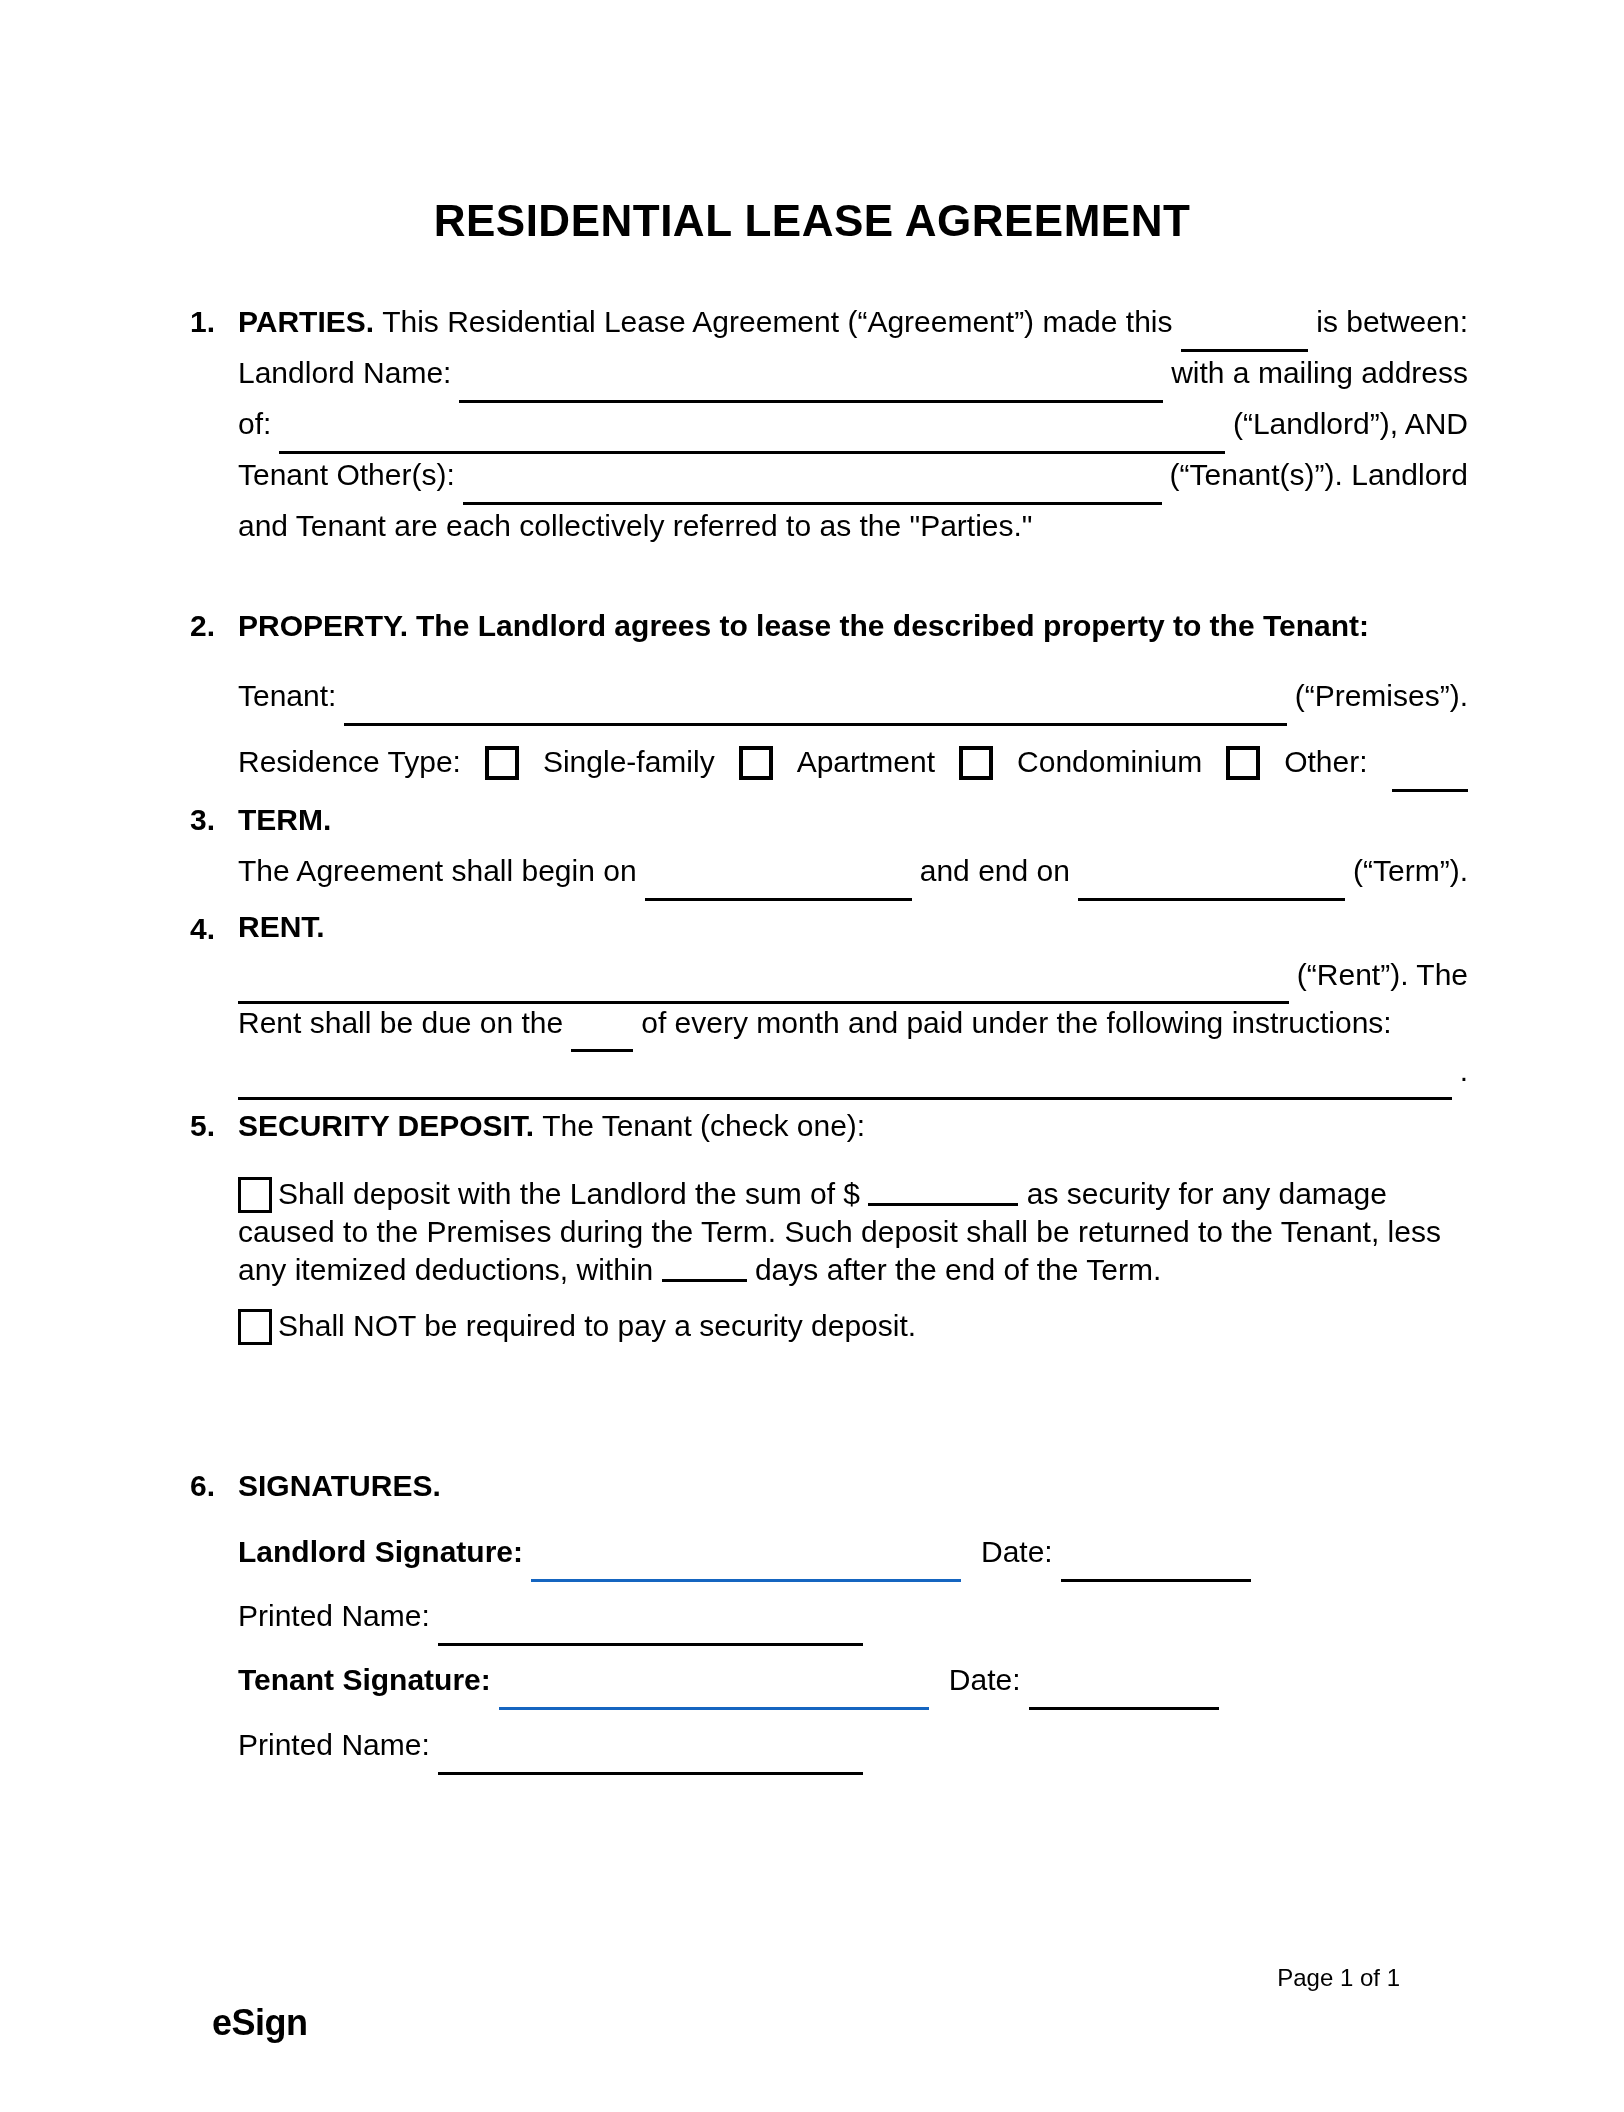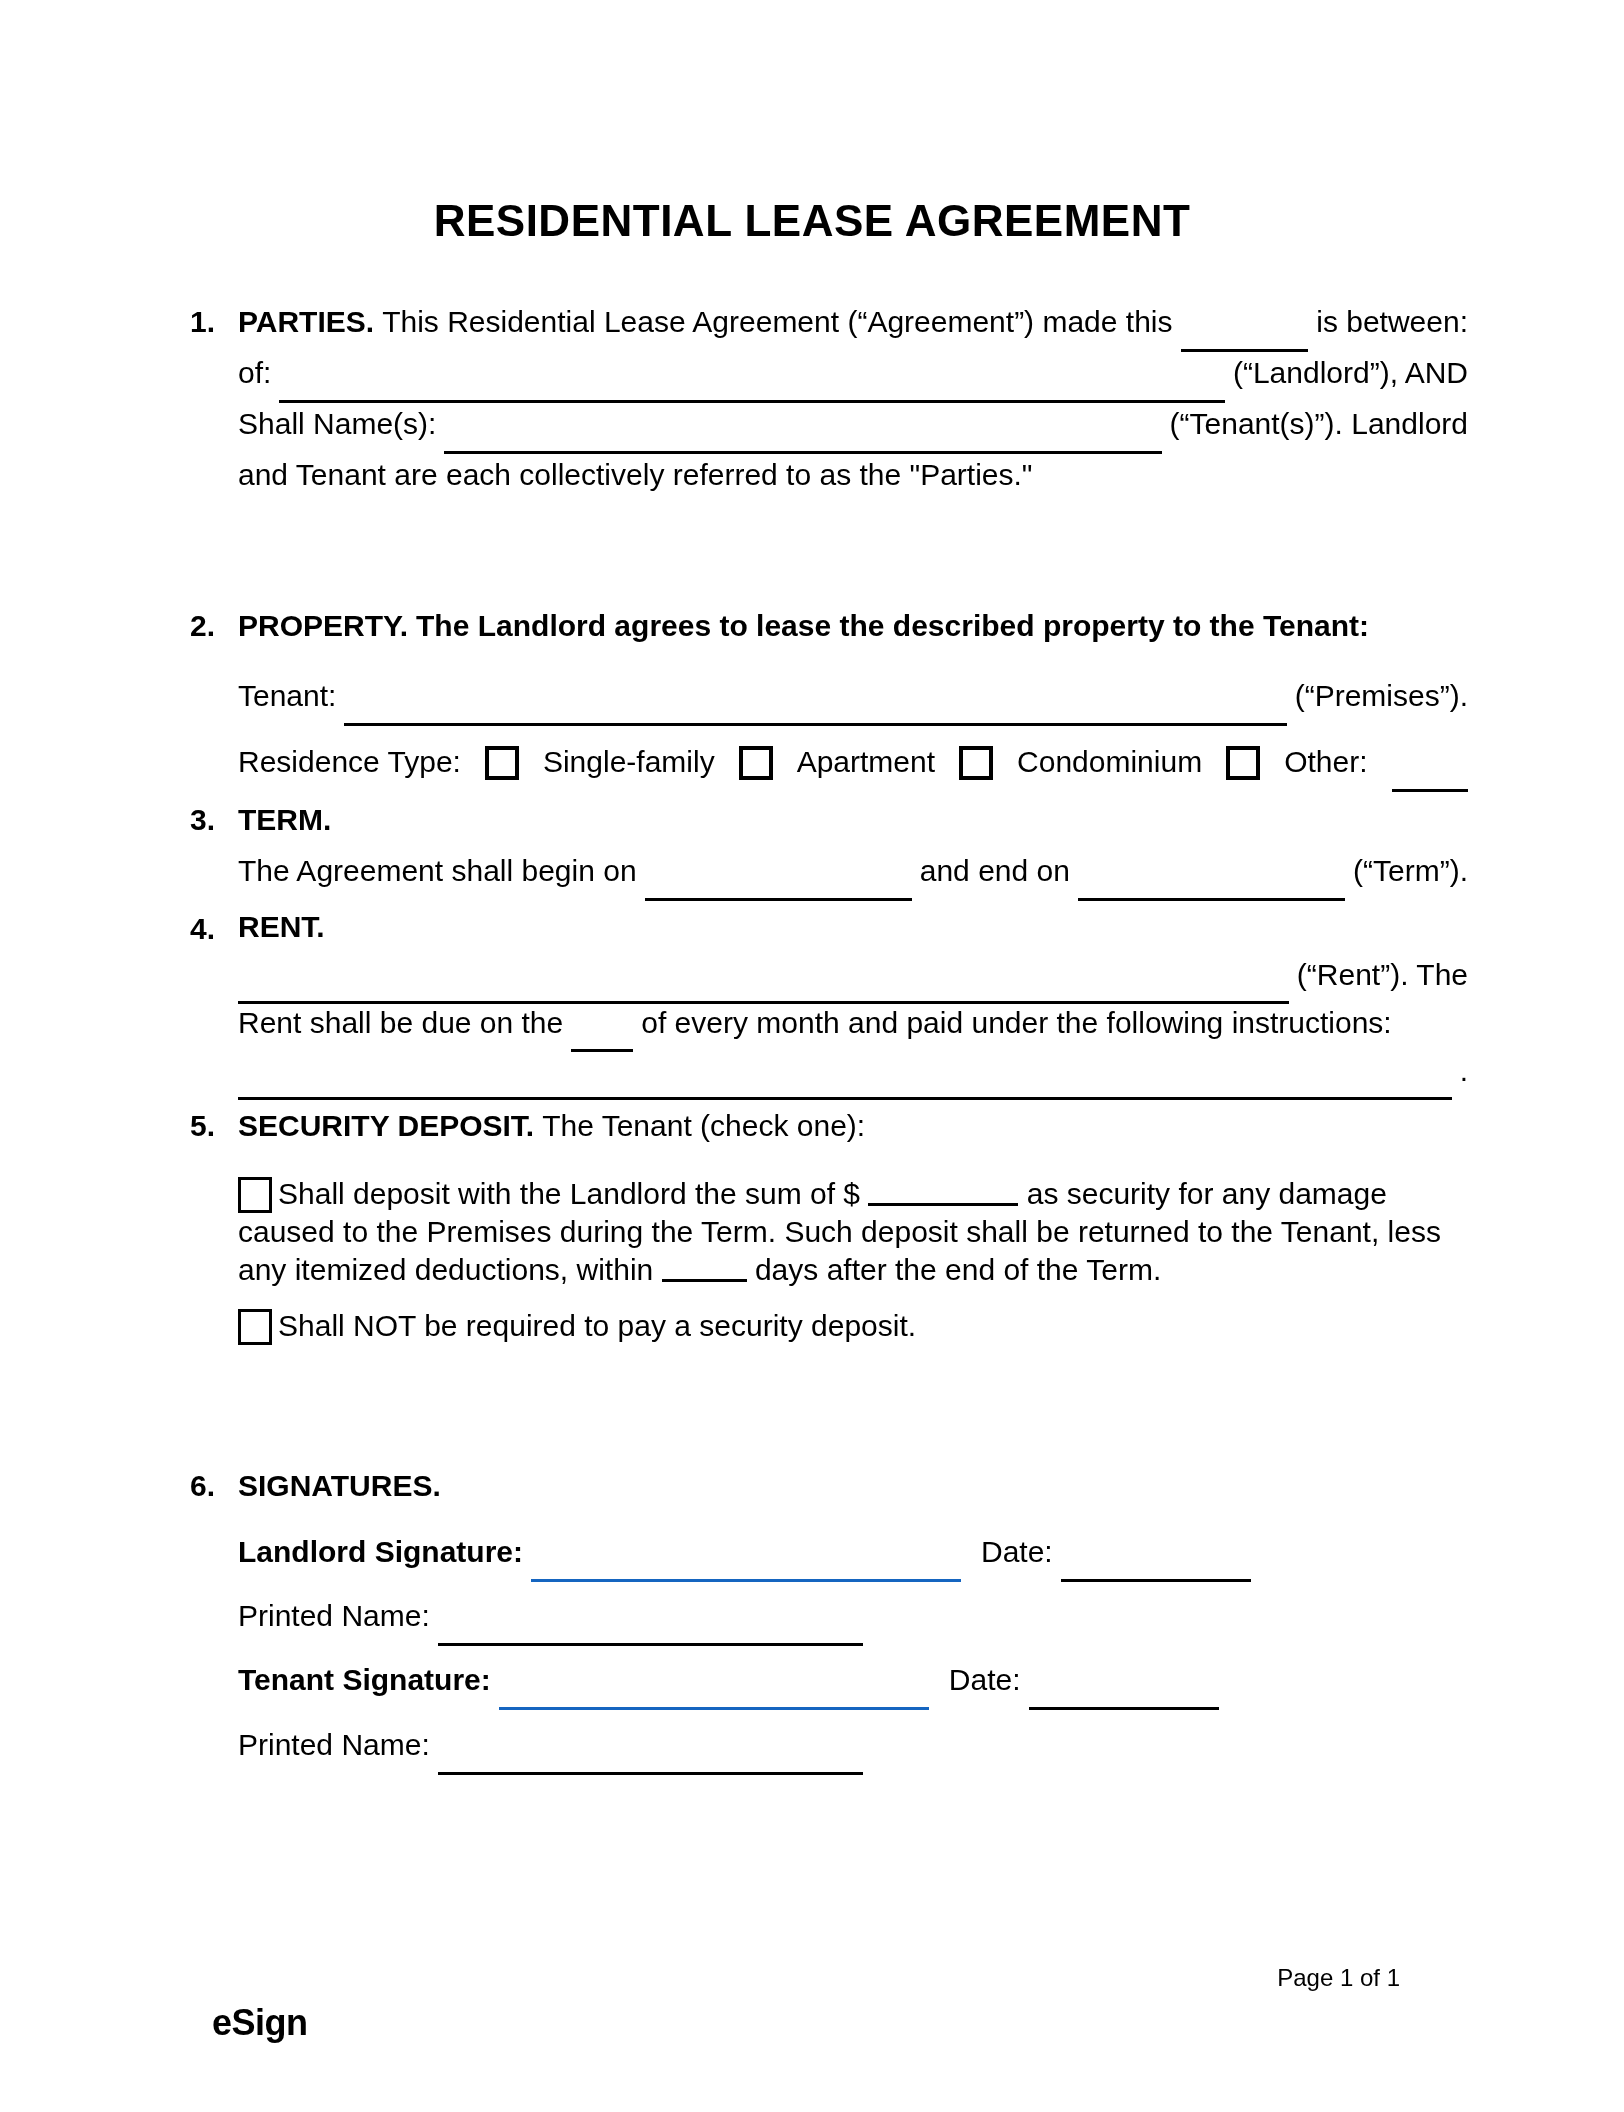--- a/index.html
+++ b/index.html
@@ -102,26 +102,31 @@
   <section class="sec" style="top:296px">
     <div class="num">1.</div>
     <div class="secbody">
       <div class="line">
         <span class="bold">PARTIES.</span>
         <span>This Residential Lease Agreement (“Agreement”) made this</span>
         <span class="bl fill"></span>
         <span>is between:</span>
       </div>
       <div class="line">
+        <span>Landlord Name:</span>
+        <span class="bl fill"></span>
+        <span>with a mailing address</span>
+      </div>
+      <div class="line">
         <span>of:</span>
         <span class="bl fill"></span>
         <span>(“Landlord”), AND</span>
       </div>
       <div class="line">
-        <span>Shall Name(s):</span>
+        <span>Tenant Other(s):</span>
         <span class="bl fill"></span>
         <span>(“Tenant(s)”). Landlord</span>
       </div>
       <div class="line">
         <span>and Tenant are each collectively referred to as the "Parties."</span>
       </div>
     </div>
   </section>
 
   <section class="sec" style="top:600px">

